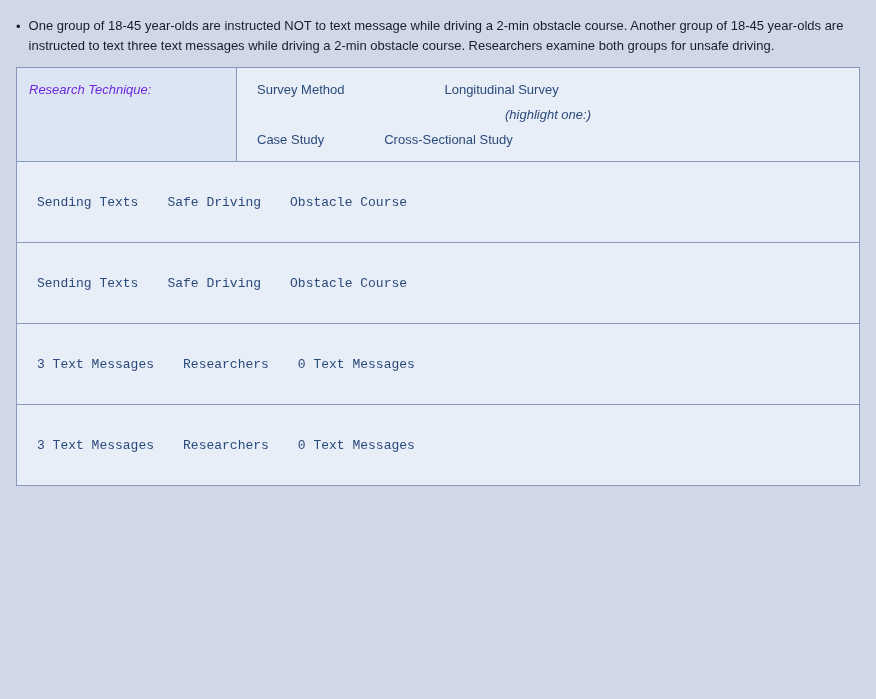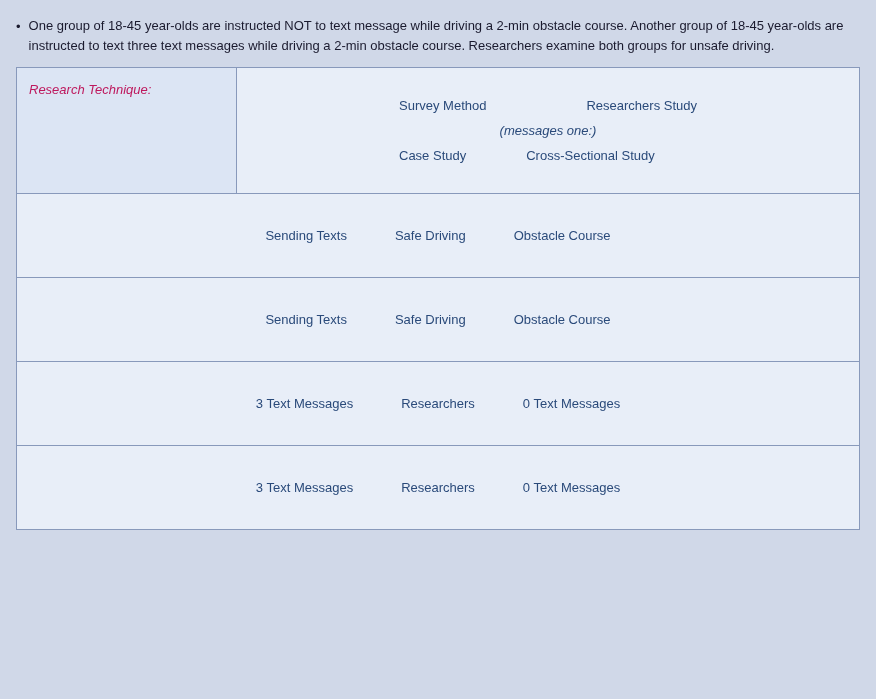--- a/index.html
+++ b/index.html
@@ -35,41 +35,41 @@
       border-bottom: 1.5px solid #8899bb;
     }
     .table-row:last-child {
       border-bottom: none;
     }
     .col-label {
       width: 220px;
       min-width: 220px;
       padding: 14px 12px;
       font-size: 13px;
-      color: #be185d;
+      color: #6d28d9;
       font-style: italic;
       border-right: 1.5px solid #8899bb;
       display: flex;
       align-items: flex-start;
       background: #dce5f4;
     }
     .col-content {
       flex: 1;
-      padding: 30px 20px;
+      padding: 14px 20px;
       display: flex;
       flex-direction: column;
       justify-content: center;
       min-height: 80px;
-      align-items: center;
     }
     .options-row {
       display: flex;
-      gap: 48px;
+      gap: 29px;
       align-items: center;
       padding: 4px 0;
+      font-family: Liberation Mono, monospace;
     }
     .highlight-note {
       text-align: center;
       font-style: italic;
       color: #2a4a7a;
       font-size: 13px;
       margin: 4px 0;
     }
     .option-item {
       font-size: 13px;
@@ -106,23 +106,23 @@
 <div class="table-wrapper">
 
   <div class="table-row">
     <div class="col-label">
       <span>Research Technique:</span>
     </div>
     <div class="col-content">
       <div class="research-content">
         <div class="row1">
           <span class="option-item">Survey Method</span>
-          <span class="option-item">Researchers Study</span>
+          <span class="option-item">Longitudinal Survey</span>
         </div>
-        <div class="highlight-note">(messages one:)</div>
+        <div class="highlight-note">(highlight one:)</div>
         <div class="row3">
           <span class="option-item">Case Study</span>
           <span class="option-item">Cross-Sectional Study</span>
         </div>
       </div>
     </div>
   </div>
 
   <div class="table-row">
     <div class="col-content">

